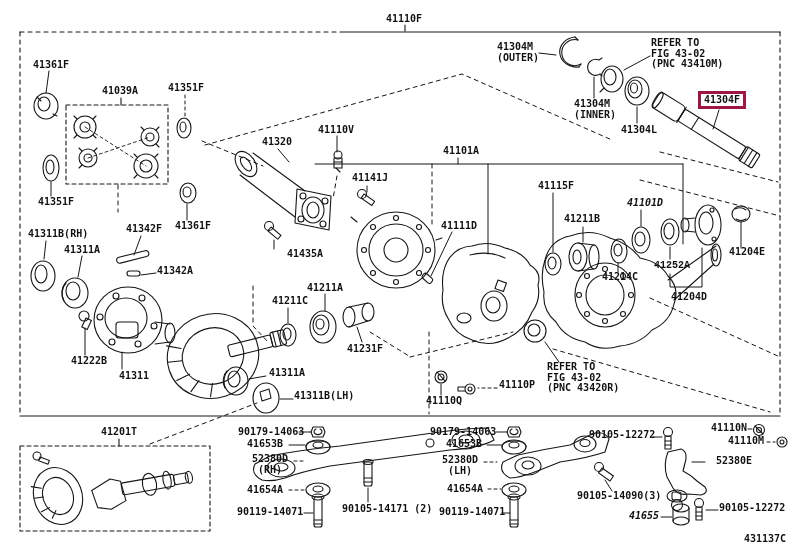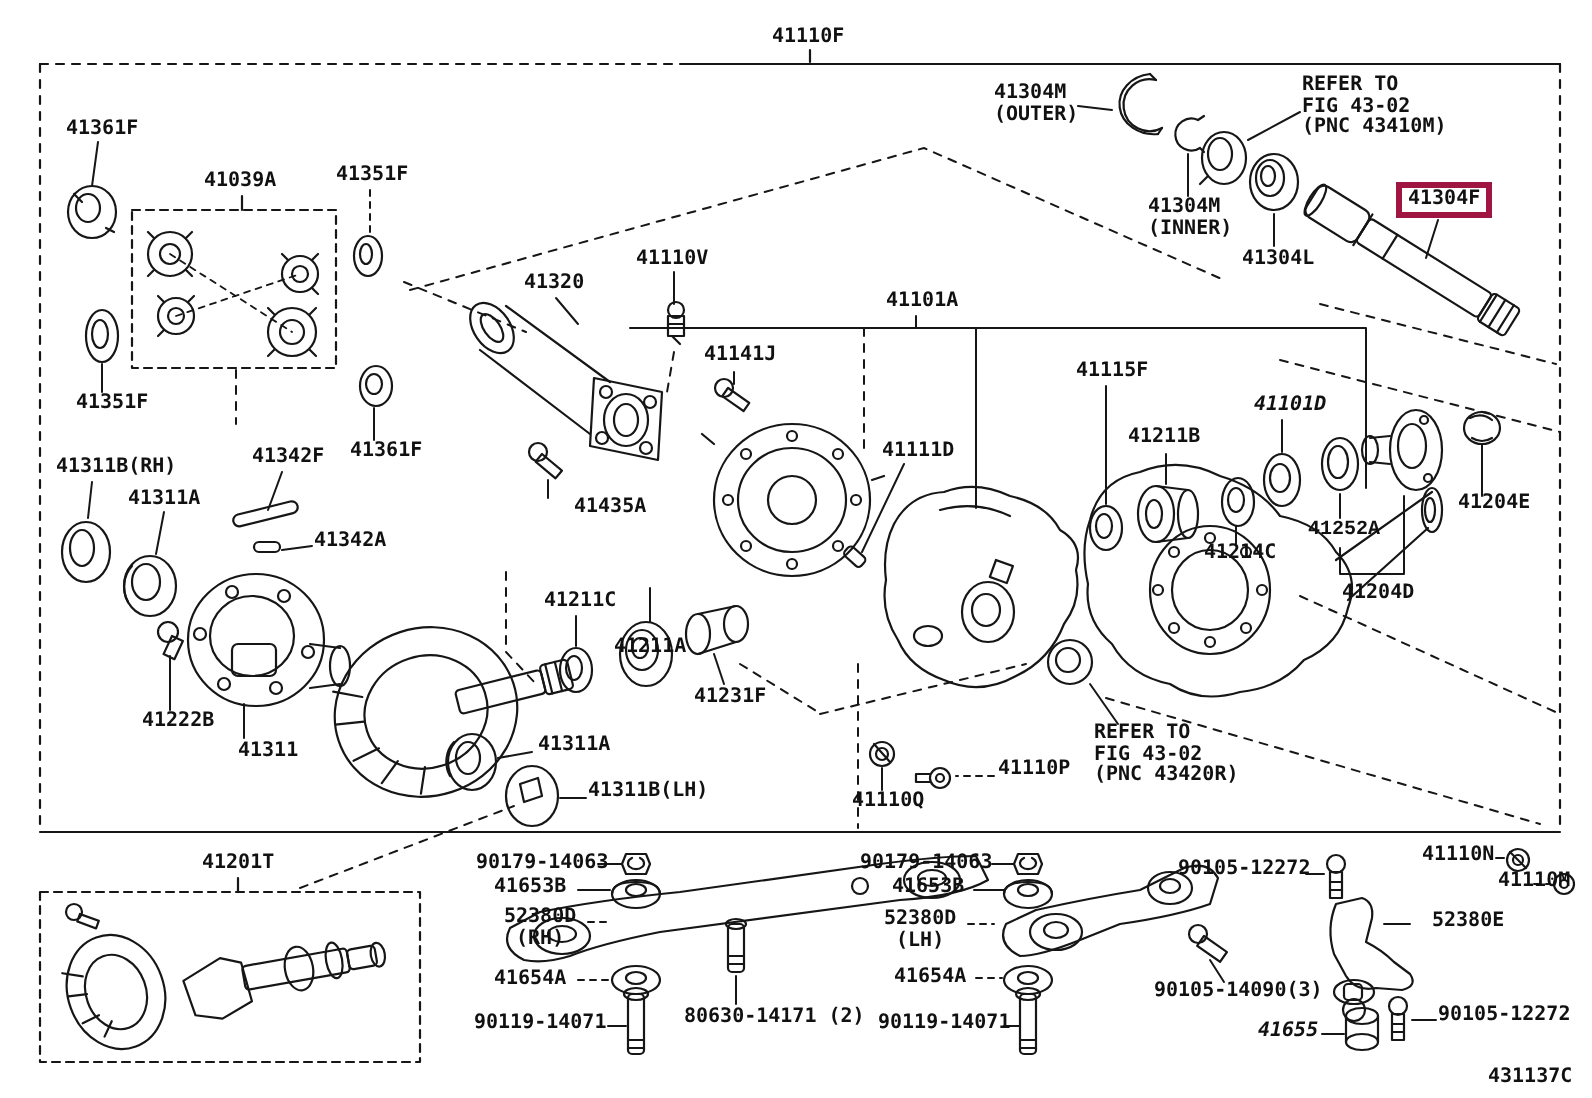--- a/index.html
+++ b/index.html
@@ -481,50 +481,50 @@
       <div class="lbl" style="left: 28px; top: 229px;">41311B(RH)</div>
       <div class="lbl" style="left: 126px; top: 224px;">41342F</div>
       <div class="lbl" style="left: 175px; top: 221px;">41361F</div>
       <div class="lbl" style="left: 441px; top: 221px;">41111D</div>
       <div class="lbl" style="left: 64px; top: 245px;">41311A</div>
       <div class="lbl" style="left: 157px; top: 266px;">41342A</div>
       <div class="lbl" style="left: 263px; top: 249px; margin-left: 24px;">41435A</div>
       <div class="lbl" style="left: 602px; top: 272px;">41214C</div>
       <div class="lbl" style="left: 654px; top: 261px; font-family: Liberation Mono, monospace;">41252A</div>
       <div class="lbl" style="left: 729px; top: 247px;">41204E</div>
-      <div class="lbl" style="left: 307px; top: 283px; margin-top: 36px;">41211A</div>
+      <div class="lbl" style="left: 307px; top: 283px;">41211A</div>
       <div class="lbl" style="left: 272px; top: 296px;">41211C</div>
       <div class="lbl" style="left: 671px; top: 292px;">41204D</div>
       <div class="lbl" style="left: 347px; top: 344px;">41231F</div>
       <div class="lbl" style="left: 71px; top: 356px;">41222B</div>
       <div class="lbl" style="left: 106px; top: 371px; margin-left: 13px;">41311</div>
       <div class="lbl" style="left: 269px; top: 368px;">41311A</div>
       <div class="lbl" style="left: 294px; top: 391px;">41311B(LH)</div>
       <div class="lbl" style="left: 426px; top: 396px;">41110Q</div>
       <div class="lbl" style="left: 499px; top: 380px;">41110P</div>
       <div class="lbl" style="left: 547px; top: 362px;">REFER TO
 FIG 43-02
 (PNC 43420R)</div>
       <div class="lbl" style="left: 101px; top: 427px;">41201T</div>
       <div class="lbl" style="left: 238px; top: 427px;">90179-14063</div>
       <div class="lbl" style="left: 247px; top: 439px;">41653B</div>
       <div class="lbl" style="left: 252px; top: 454px;">52380D
  (RH)</div>
       <div class="lbl" style="left: 247px; top: 485px;">41654A</div>
       <div class="lbl" style="left: 237px; top: 507px;">90119-14071</div>
-      <div class="lbl" style="left: 342px; top: 504px;">80630-14171 (2)</div>
+      <div class="lbl" style="left: 342px; top: 504px;">90105-14171 (2)</div>
       <div class="lbl" style="left: 430px; top: 427px;">90179-14063</div>
       <div class="lbl" style="left: 446px; top: 439px;">41653B</div>
       <div class="lbl" style="left: 442px; top: 455px;">52380D
  (LH)</div>
       <div class="lbl" style="left: 447px; top: 484px;">41654A</div>
       <div class="lbl" style="left: 439px; top: 507px;">90119-14071</div>
       <div class="lbl" style="left: 589px; top: 430px;">90105-12272</div>
       <div class="lbl" style="left: 711px; top: 423px;">41110N</div>
-      <div class="lbl" style="left: 728px; top: 436px; margin-left: 21px;">41110M</div>
+      <div class="lbl" style="left: 728px; top: 436px;">41110M</div>
       <div class="lbl" style="left: 706px; top: 456px; padding-left: 10px;">52380E</div>
       <div class="lbl" style="left: 577px; top: 491px;">90105-14090(3)</div>
       <div class="lbl" style="left: 629px; top: 511px; font-style: italic;">41655</div>
       <div class="lbl" style="left: 719px; top: 503px;">90105-12272</div>
     </div>
 
 <div class="figcode" style="left: 744px; top: 533px;">431137C</div>
 
 </div>
 

